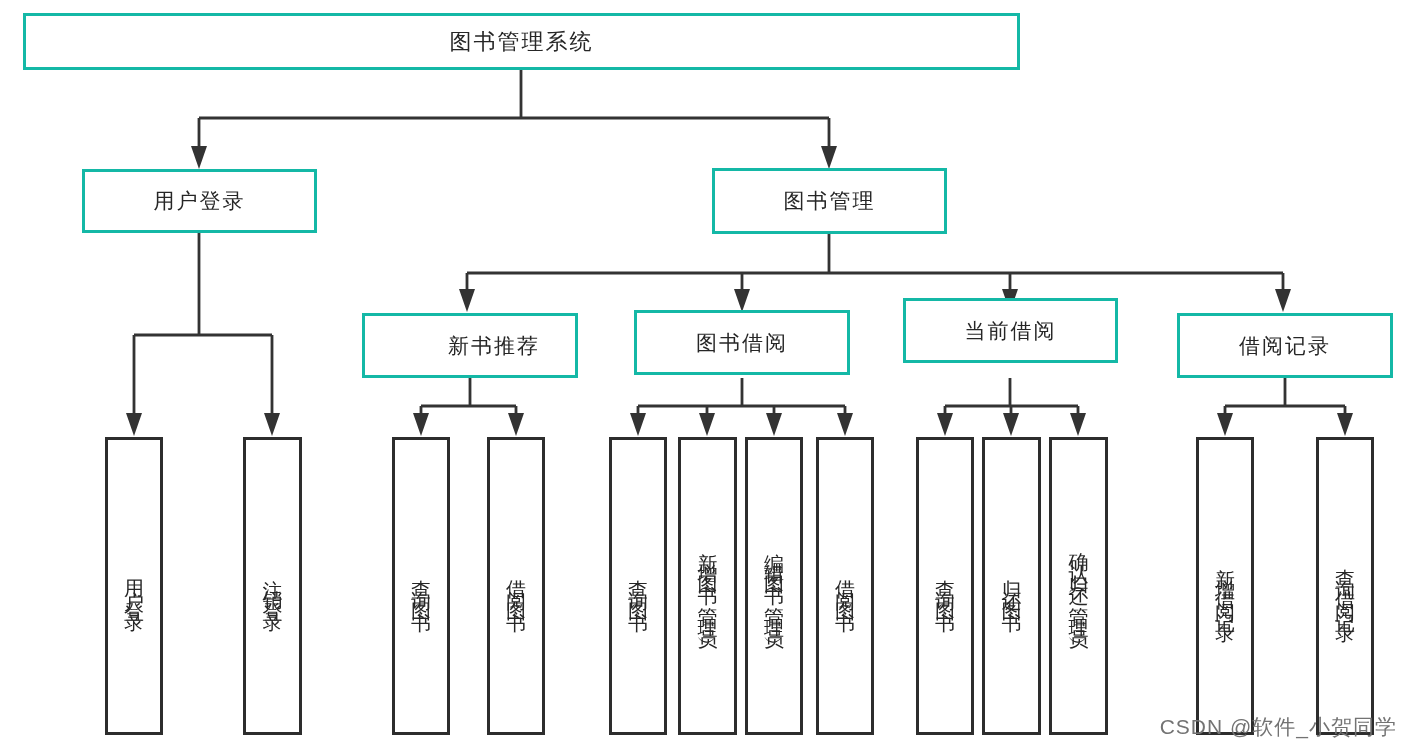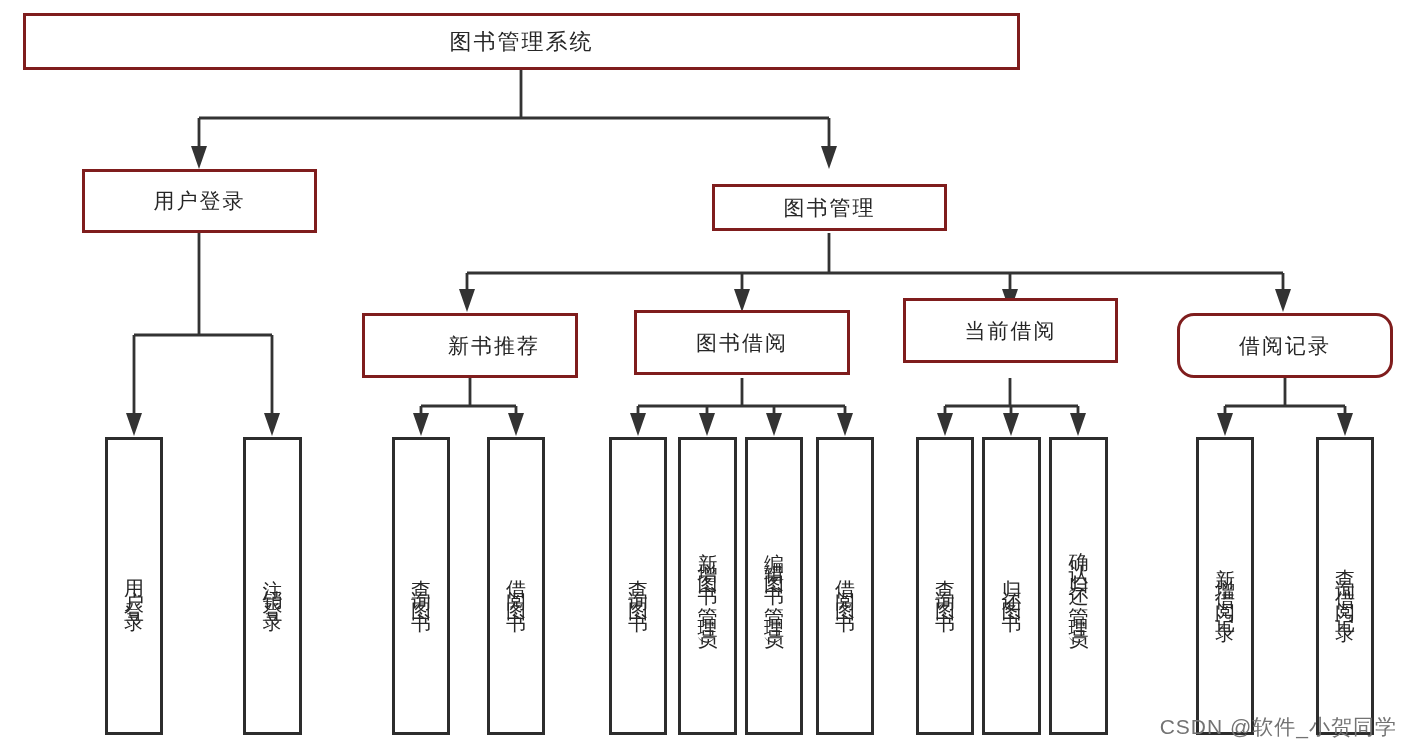--- a/index.html
+++ b/index.html
@@ -2,21 +2,21 @@
 <html><head>
 <meta charset="utf-8">
 <style>
   html,body{margin:0;padding:0;background:#ffffff;}
   .stage{
     position:relative;width:1405px;height:747px;background:#ffffff;overflow:hidden;
     font-family:"Liberation Sans","DejaVu Sans",sans-serif;
   }
   .connectors{position:absolute;left:0;top:0;z-index:1;}
   .node{
-    position:absolute;box-sizing:border-box;border:3px solid #7f1d1d;background:#ffffff;
+    position:absolute;box-sizing:border-box;border:3px solid #14b8a6;background:#ffffff;
     display:flex;align-items:center;justify-content:center;
     color:#262626;font-size:21px;letter-spacing:2px;z-index:2;white-space:nowrap;
   }
   .node.root{font-size:22px;}
   .vnode{
     position:absolute;box-sizing:border-box;border:3px solid #2d2d2d;background:#ffffff;
     display:flex;align-items:center;justify-content:center;z-index:2;
   }
   .vtext{
     writing-mode:vertical-rl;text-orientation:mixed;
@@ -68,26 +68,26 @@
       <polygon points="1003,413 1019,413 1011,436"></polygon>
       <polygon points="1070,413 1086,413 1078,436"></polygon>
       <polygon points="1217,413 1233,413 1225,436"></polygon>
       <polygon points="1337,413 1353,413 1345,436"></polygon>
     </g>
   </svg>
 
   <div class="node root" style="left:23px;top:13px;width:997px;height:57px;">图书管理系统</div>
 
   <div class="node" style="left:82px;top:169px;width:235px;height:64px;">用户登录</div>
-  <div class="node" style="left:712px;top:184px;width:235px;height:47px;">图书管理</div>
+  <div class="node" style="left:712px;top:168px;width:235px;height:66px;">图书管理</div>
 
   <div class="node" style="left:362px;top:313px;width:216px;height:65px;padding-left:48px;">新书推荐</div>
   <div class="node" style="left:634px;top:310px;width:216px;height:65px;">图书借阅</div>
   <div class="node" style="left:903px;top:298px;width:215px;height:65px;">当前借阅</div>
-  <div class="node" style="left:1177px;top:313px;width:216px;height:65px;border-radius:17px;">借阅记录</div>
+  <div class="node" style="left:1177px;top:313px;width:216px;height:65px;">借阅记录</div>
 
   <div class="vnode" style="left:105px;top:437px;width:58px;height:298px;">
     <span class="vtext">用户登录</span>
   </div>
   <div class="vnode" style="left:243px;top:437px;width:59px;height:298px;">
     <span class="vtext">注销登录</span>
   </div>
 
   <div class="vnode" style="left:392px;top:437px;width:58px;height:298px;">
     <span class="vtext">查询图书</span>

